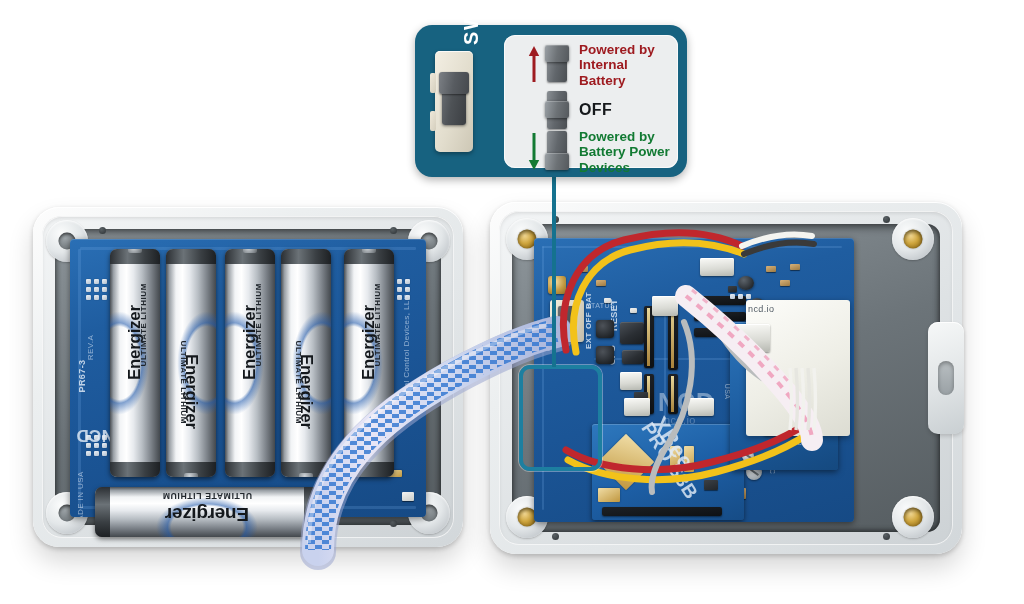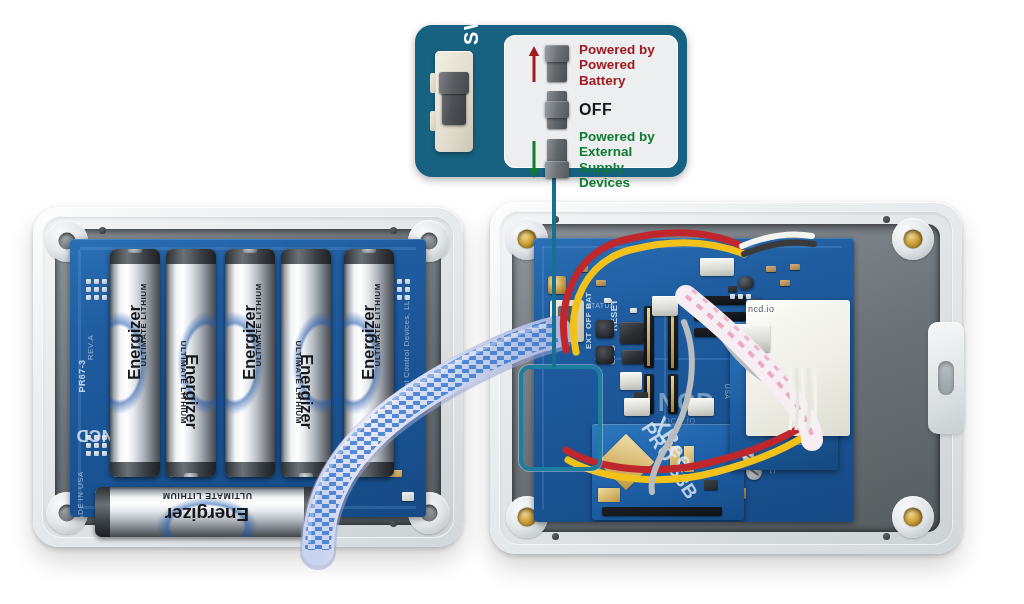--- a/index.html
+++ b/index.html
@@ -553,21 +553,21 @@
             <line x1="8" y1="38" x2="8" y2="9" stroke="#9e1b20" stroke-width="3"></line>
             <polygon points="8,2 13.2,12 2.8,12" fill="#9e1b20"></polygon>
           </svg>
         </div>
         <div class="sw-icon">
           <div class="body" style="top:4px;height:34px;"></div>
           <div class="lever" style="top:1px;"></div>
         </div>
         <div class="rlabel red">
           <span>Powered by</span><br>
-          <span>Powered Battery</span>
+          <span>Internal Battery</span>
         </div>
       </div>
 
       <div class="row" style="top:54px;">
         <div class="arrow"></div>
         <div class="sw-icon">
           <div class="body" style="top:2px;height:38px;"></div>
           <div class="lever" style="top:12px;"></div>
         </div>
         <div class="rlabel off">OFF</div>
@@ -579,21 +579,21 @@
             <line x1="8" y1="2" x2="8" y2="31" stroke="#127a33" stroke-width="3"></line>
             <polygon points="8,39 13.2,29 2.8,29" fill="#127a33"></polygon>
           </svg>
         </div>
         <div class="sw-icon">
           <div class="body" style="top:0px;height:34px;"></div>
           <div class="lever" style="top:22px;"></div>
         </div>
         <div class="rlabel green">
           <span>Powered by</span><br>
-          <span>External Supply</span><br>
+          <span>Battery Power</span><br>
           <span>Devices</span>
         </div>
       </div>
 
     </div>
   </div>
 
 </div>
 
 </body></html>

